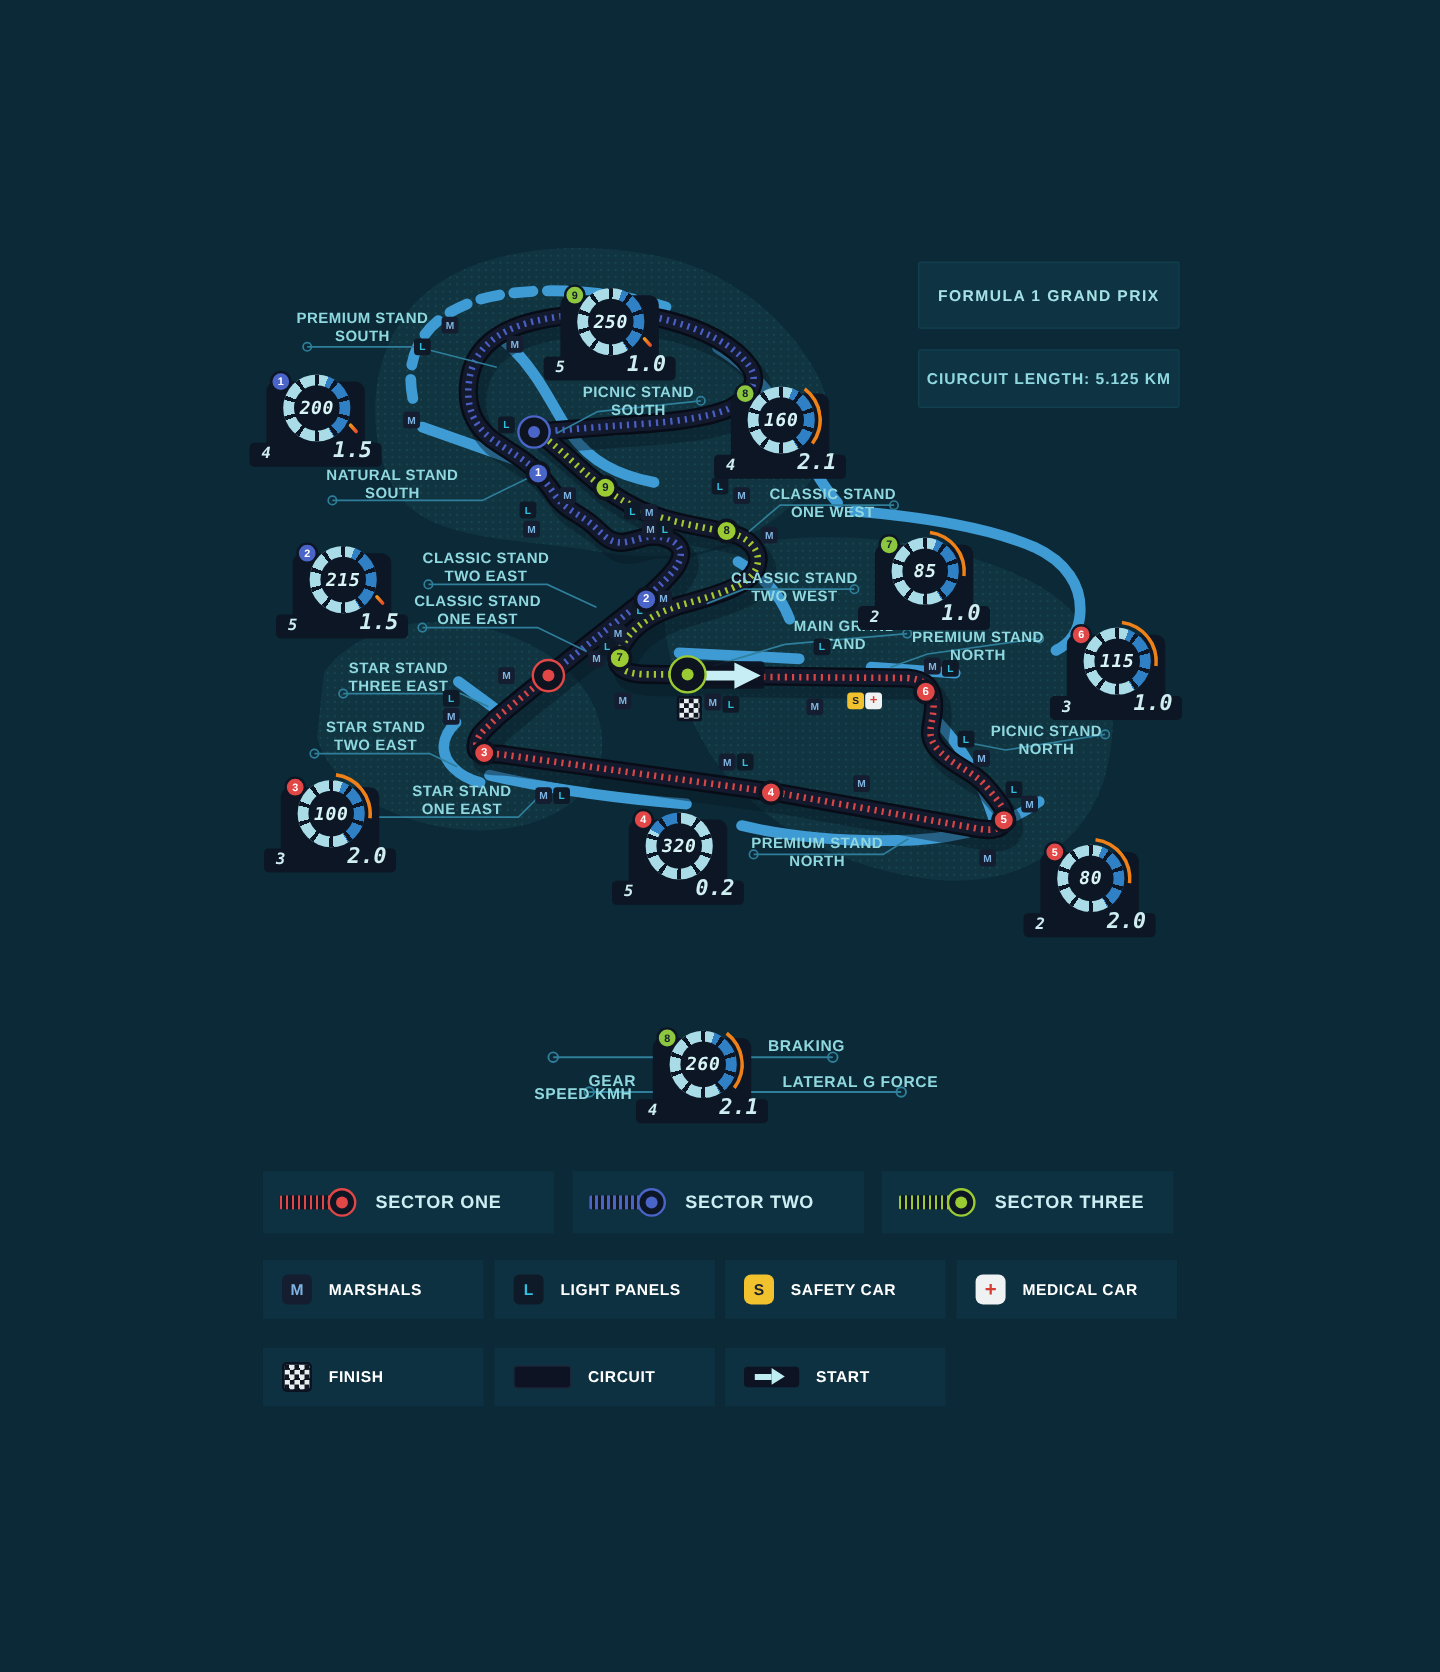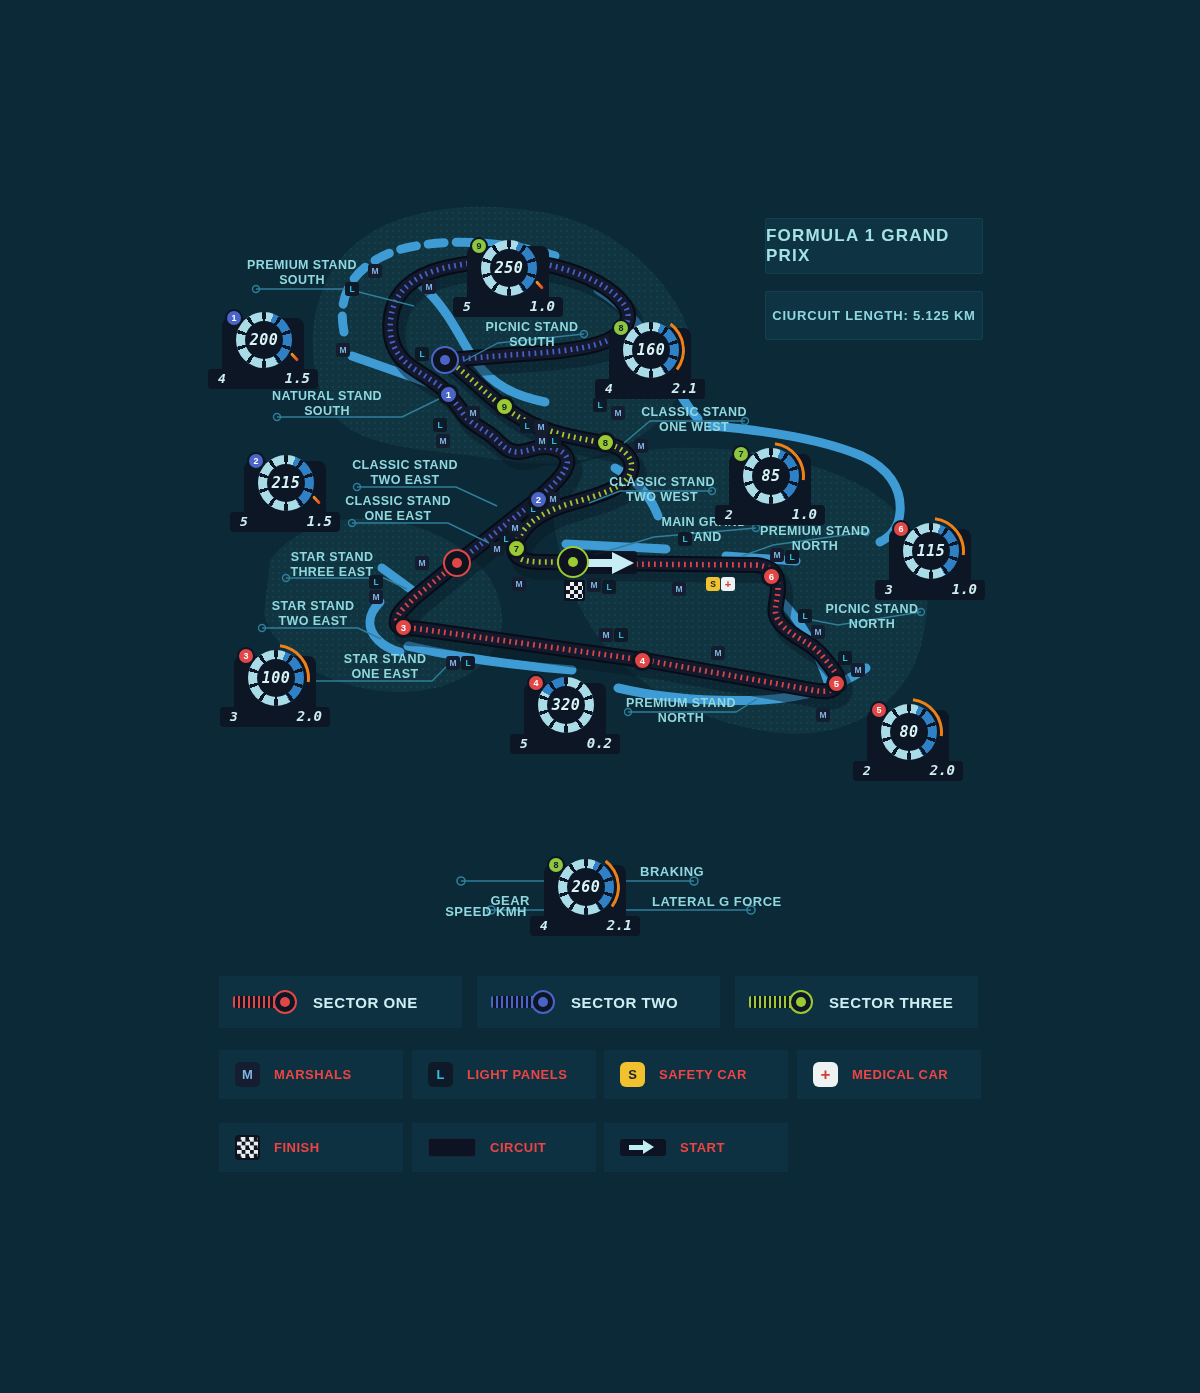--- a/index.html
+++ b/index.html
@@ -4,21 +4,21 @@
 <style>
   html,body{margin:0;padding:0;background:#0b2936;}
   .page{position:relative;width:1200px;height:1393px;background:#0b2936;overflow:hidden;
         font-family:"Liberation Sans",sans-serif;}
   svg.map{position:absolute;left:0;top:0;}
 
   
   .panel{position:absolute;background:#0e3444;border:1px solid #12404f;border-radius:2px;
          display:flex;align-items:center;justify-content:center;}
   .panel-title{left:765px;top:218px;width:216px;height:54px;color:#a5e2e6;font-weight:bold;
-         font-size:17px;letter-spacing:1.2px;}
+         font-size:13px;letter-spacing:1.2px;}
   .panel-length{left:765px;top:291px;width:216px;height:47px;color:#8fd8df;font-weight:bold;
          font-size:13px;letter-spacing:0.8px;}
 
   
   .stand{position:absolute;width:150px;text-align:center;color:#8fd8df;font-size:12.5px;
          font-weight:bold;line-height:14.5px;letter-spacing:0.4px;}
 
   
   .mk{position:absolute;width:14px;height:14px;border-radius:3px;display:flex;align-items:center;
       justify-content:center;font-style:normal;font-weight:bold;font-size:8.5px;}
@@ -66,42 +66,42 @@
   .tick{position:absolute;right:-4px;bottom:6px;width:3px;height:10px;border-radius:2px;
         background:linear-gradient(#f0a018,#e8432a);transform:rotate(-42deg);}
   .gbadge{position:absolute;left:17px;top:-2px;width:18px;height:18px;border-radius:50%;
         border:2px solid #0c1624;box-sizing:border-box;display:flex;align-items:center;
         justify-content:center;font-size:9px;font-weight:bold;}
   .b-blue{background:#4a64c8;color:#fff;} .b-red{background:#e04746;color:#fff;}
   .b-green{background:#8dc63f;color:#13202c;}
   .ggear{position:absolute;left:10px;bottom:3px;font-family:"DejaVu Sans Mono",monospace;
         font-style:italic;font-weight:bold;font-size:13px;color:#cfeef2;}
   .gg{position:absolute;right:8px;bottom:3px;font-family:"DejaVu Sans Mono",monospace;
-        font-style:italic;font-weight:bold;font-size:14px;color:#cfeef2;}
+        font-style:italic;font-weight:bold;font-size:18px;color:#cfeef2;}
 
   
   .hublabel{position:absolute;color:#8fd8df;font-size:13px;font-weight:bold;letter-spacing:0.5px;}
 
   
   .secbox,.lgbox{position:absolute;height:52px;background:#0d3140;display:flex;align-items:center;}
   .secbox{width:243px;}
   .lgbox{width:184px;height:49px;}
   .dashbar{margin-left:14px;width:44px;height:12px;border-radius:2px;background-color:#0c1624;
         background-size:auto;flex:none;}
   .db-red{background-image:repeating-linear-gradient(90deg,#e04746 0 2px,transparent 2px 5px);}
   .db-blue{background-image:repeating-linear-gradient(90deg,#4a64c8 0 2px,transparent 2px 5px);}
   .db-green{background-image:repeating-linear-gradient(90deg,#9bcb33 0 2px,transparent 2px 5px);}
   .secring{width:24px;height:24px;border-radius:50%;background:#0c1624;box-sizing:border-box;
         display:flex;align-items:center;justify-content:center;margin-left:-4px;flex:none;}
   .secring b{width:10px;height:10px;border-radius:50%;}
   .sr-red{border:2px solid #e04746;}  .sr-red b{background:#e04746;}
   .sr-blue{border:2px solid #4a64c8;} .sr-blue b{background:#4a64c8;}
   .sr-green{border:2px solid #9bcb33;}.sr-green b{background:#9bcb33;}
   .seclabel{margin-left:16px;color:#cdeef2;font-size:15px;font-weight:bold;letter-spacing:0.6px;}
-  .lglabel{margin-left:14px;color:#ef4444;font-size:13px;font-weight:bold;letter-spacing:0.5px;}
+  .lglabel{margin-left:14px;color:#ffffff;font-size:13px;font-weight:bold;letter-spacing:0.5px;}
   .ic{margin-left:16px;width:25px;height:25px;border-radius:5px;display:flex;align-items:center;
       justify-content:center;font-weight:bold;font-size:13px;flex:none;}
   .ic-m{background:#141e30;color:#7fb3e0;}
   .ic-l{background:#0f1a29;color:#2fc0e0;}
   .ic-s{background:#f2c12e;color:#18222e;border-radius:6px;}
   .ic-plus{background:#eef2f3;color:#d63c31;border-radius:6px;font-size:17px;}
   .ic-finish{background:repeating-conic-gradient(#e8eef0 0 90deg,#10151f 0 180deg) 0 0/8.4px 8.4px;
       border:2px solid #0c1220;border-radius:4px;box-sizing:border-box;}
   .ic-circuit{width:46px;height:17px;background:#0d1322;border:1px solid #1c2438;border-radius:3px;}
   .ic-start{width:46px;height:17px;background:#0d1322;border-radius:3px;position:relative;}

